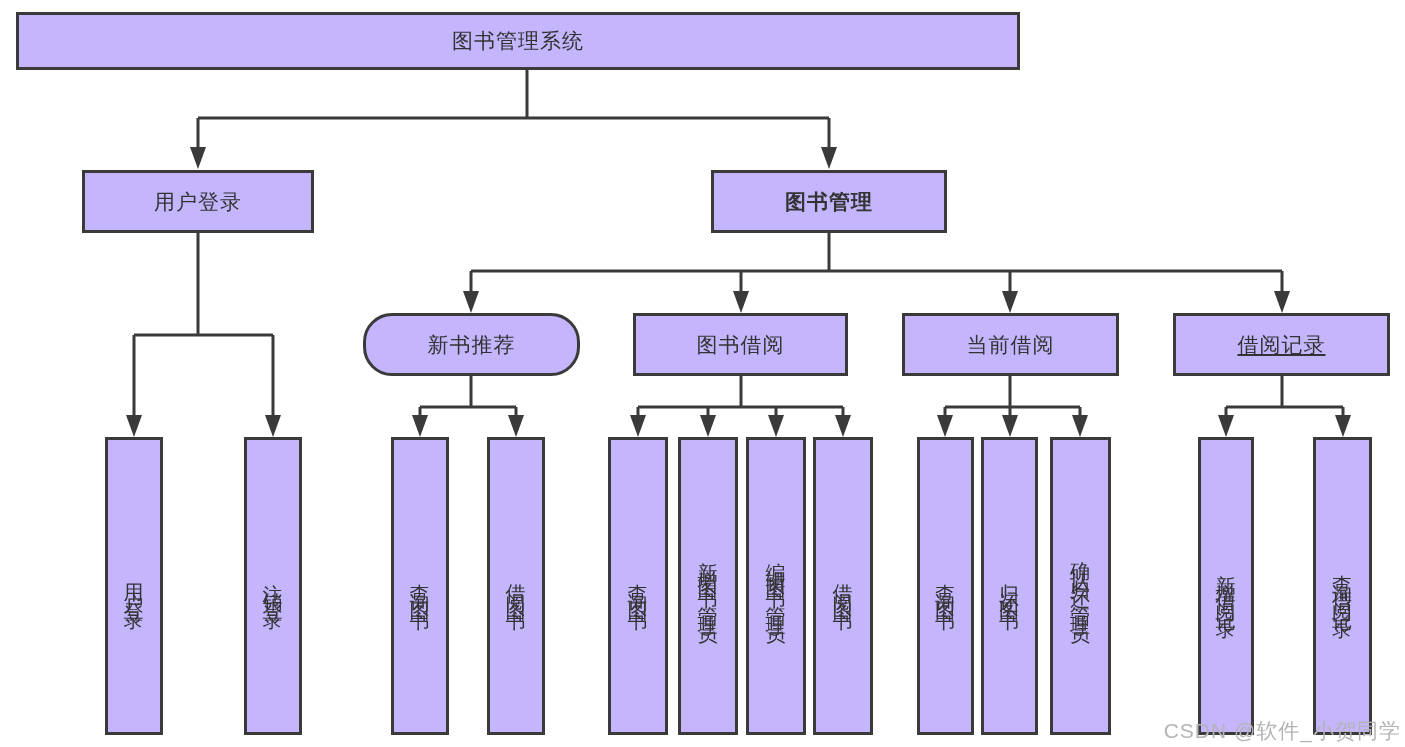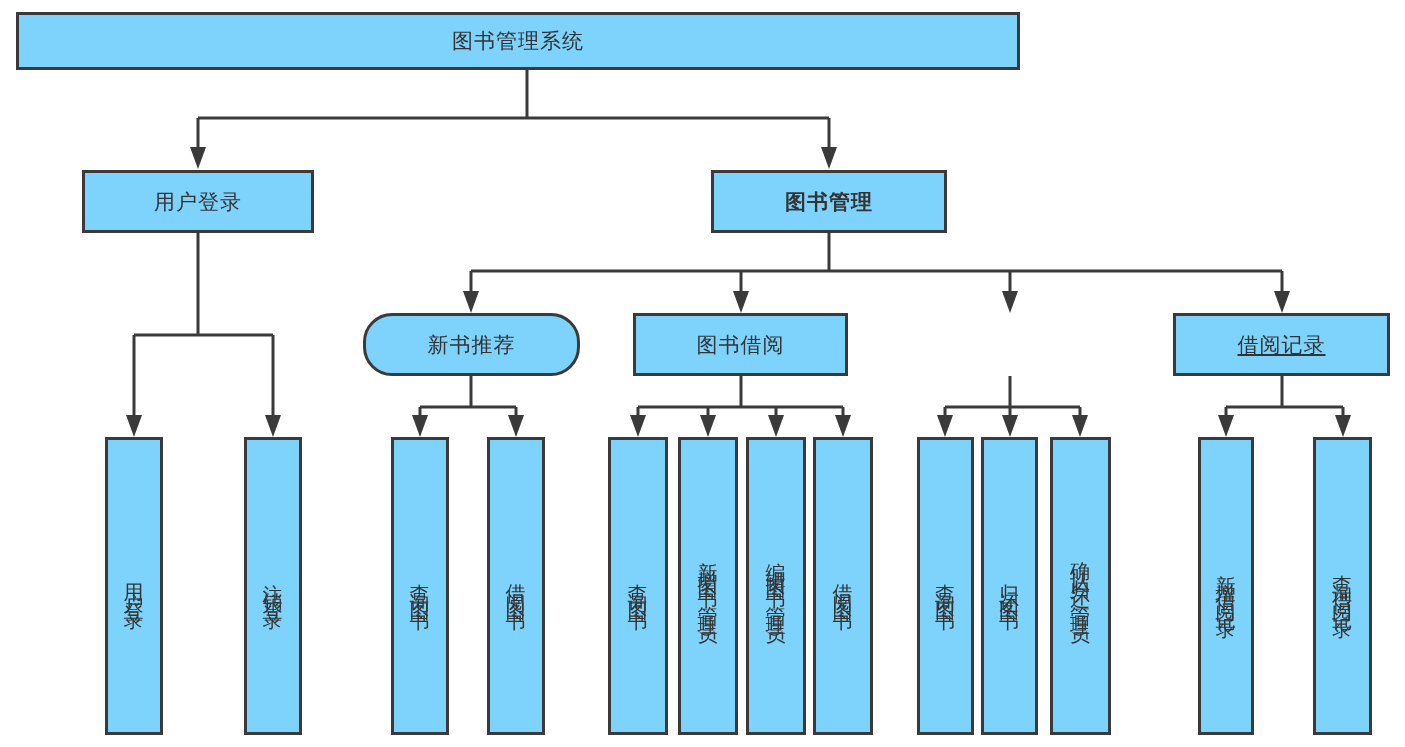--- a/index.html
+++ b/index.html
@@ -12,21 +12,21 @@
     font-family: "Liberation Sans", sans-serif;
   }
   #connectors {
     position: absolute;
     left: 0; top: 0;
     width: 1405px; height: 747px;
   }
   .box {
     position: absolute;
     box-sizing: border-box;
-    background: #7dd3fc;
+    background: #c4b5fd;
     border: 3px solid #3a3a3a;
     display: flex;
     align-items: center;
     justify-content: center;
     color: #333333;
   }
   .hlabel {
     font-size: 21px;
     letter-spacing: 1px;
     white-space: nowrap;
@@ -105,20 +105,23 @@
   <div class="box" style="left:711px; top:170px; width:236px; height:63px;font-weight:bold;">
     <span class="hlabel">图书管理</span>
   </div>
 
   <div class="box" style="left:363px; top:313px; width:217px; height:63px;border-radius:29px;">
     <span class="hlabel">新书推荐</span>
   </div>
   <div class="box" style="left:633px; top:313px; width:215px; height:63px;">
     <span class="hlabel">图书借阅</span>
   </div>
+  <div class="box" style="left:902px; top:313px; width:217px; height:63px;">
+    <span class="hlabel">当前借阅</span>
+  </div>
   <div class="box" style="left:1173px; top:313px; width:217px; height:63px;text-decoration:underline;">
     <span class="hlabel">借阅记录</span>
   </div>
 
   <div class="box vbox" style="left:105px; width:58px;">
     <span class="vlabel">用户登录</span>
   </div>
   <div class="box vbox" style="left:244px; width:58px;">
     <span class="vlabel">注销登录</span>
   </div>
@@ -153,14 +156,15 @@
     <span class="vlabel">确认归还（管理员）</span>
   </div>
 
   <div class="box vbox" style="left:1198px; width:56px;">
     <span class="vlabel">新增借阅记录</span>
   </div>
   <div class="box vbox" style="left:1313px; width:59px;">
     <span class="vlabel">查询借阅记录</span>
   </div>
 
+  <div class="watermark">CSDN @软件_小贺同学</div>
 
 </div>
 
 </body></html>

